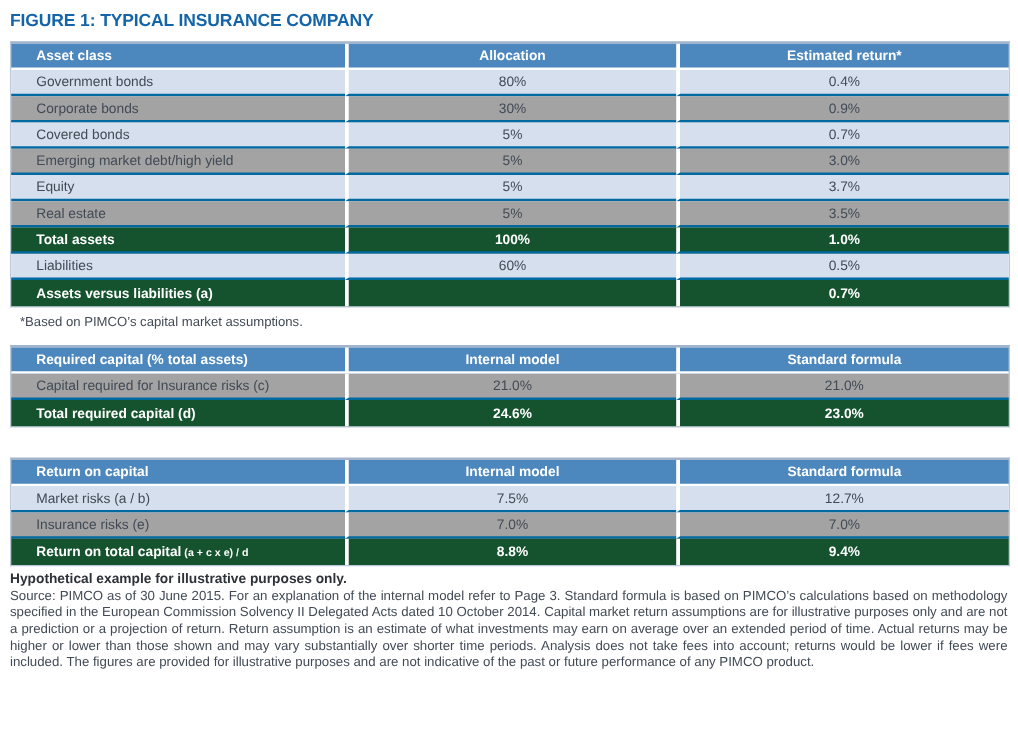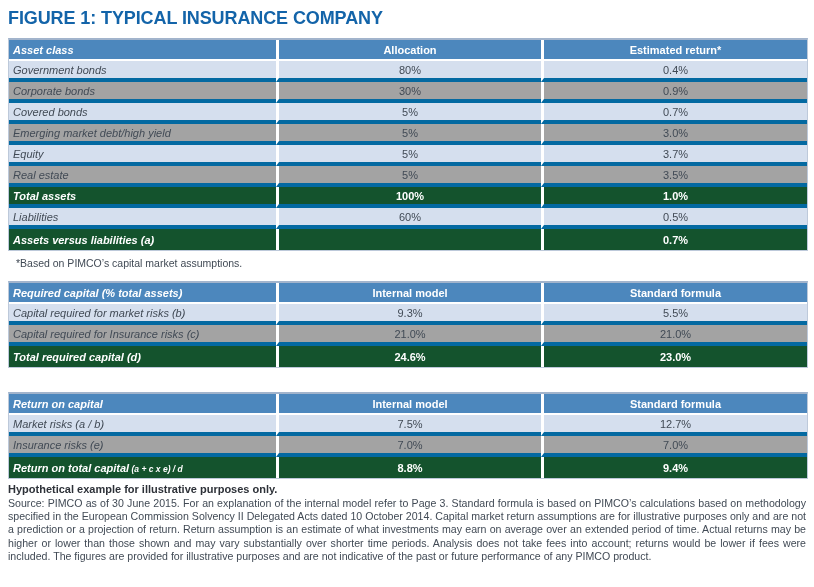--- a/index.html
+++ b/index.html
@@ -9,21 +9,21 @@
     height: 587px;
     background: #ffffff;
     font-family: "Liberation Sans", sans-serif;
     color: #414a55;
     overflow: hidden;
   }
   .page { padding: 7px 8px 0 8px; }
 
   .figure-title {
     color: #1364a9;
-    font-size: 18px;
+    font-size: 14px;
     font-weight: bold;
     letter-spacing: -0.1px;
     margin: 1px 0 9px 0;
   }
 
   table.data-table {
     width: 798px;
     table-layout: fixed;
     border-collapse: separate;
     border-spacing: 0;
@@ -32,30 +32,30 @@
   }
 
   th, td {
     height: 21px;
     font-size: 11px;
     padding: 0 4px;
     vertical-align: middle;
     overflow: hidden;
     white-space: nowrap;
   }
-  th.cell-first, td.cell-first { text-align: left; padding-left: 4px; font-style: italic; }
+  th.cell-first, td.cell-first { text-align: left; padding-left: 20px; }
   th.cell-val, td.cell-val { text-align: center; }
 
   thead th {
     background: #4c87bd;
     color: #ffffff;
     font-weight: bold;
     border-bottom: 2px solid #ffffff;
   }
-  tbody td { border-bottom: 4px solid #0369a1; }
+  tbody td { border-bottom: 2px solid #0369a1; }
   tbody tr:last-child td { border-bottom: none; }
   th + th, td + td { border-left: 3px solid #ffffff; }
 
   tr.light td   { background: #d5dfee; color: #414a55; }
   tr.lighter td { background: #a3a3a3; color: #414a55; }
   tr.total td   { background: #14532d; color: #ffffff; font-weight: bold; }
 
   td .suffix { font-size: 8.5px; font-weight: bold; }
 
   .table-footnote {
@@ -163,25 +163,20 @@
         <col style="width:266px">
       </colgroup>
     <thead>
         <tr>
           <th class="cell-first">Required capital (% total assets)</th>
           <th class="cell-val">Internal model</th>
           <th class="cell-val">Standard formula</th>
         </tr>
       </thead>
       <tbody>
-        <tr class="light">
-          <td class="cell-first">Capital required for market risks (b)</td>
-          <td class="cell-val">9.3%</td>
-          <td class="cell-val">5.5%</td>
-        </tr>
         <tr class="lighter">
           <td class="cell-first">Capital required for Insurance risks (c)</td>
           <td class="cell-val">21.0%</td>
           <td class="cell-val">21.0%</td>
         </tr>
         <tr class="total">
           <td class="cell-first">Total required capital (d)</td>
           <td class="cell-val">24.6%</td>
           <td class="cell-val">23.0%</td>
         </tr>

